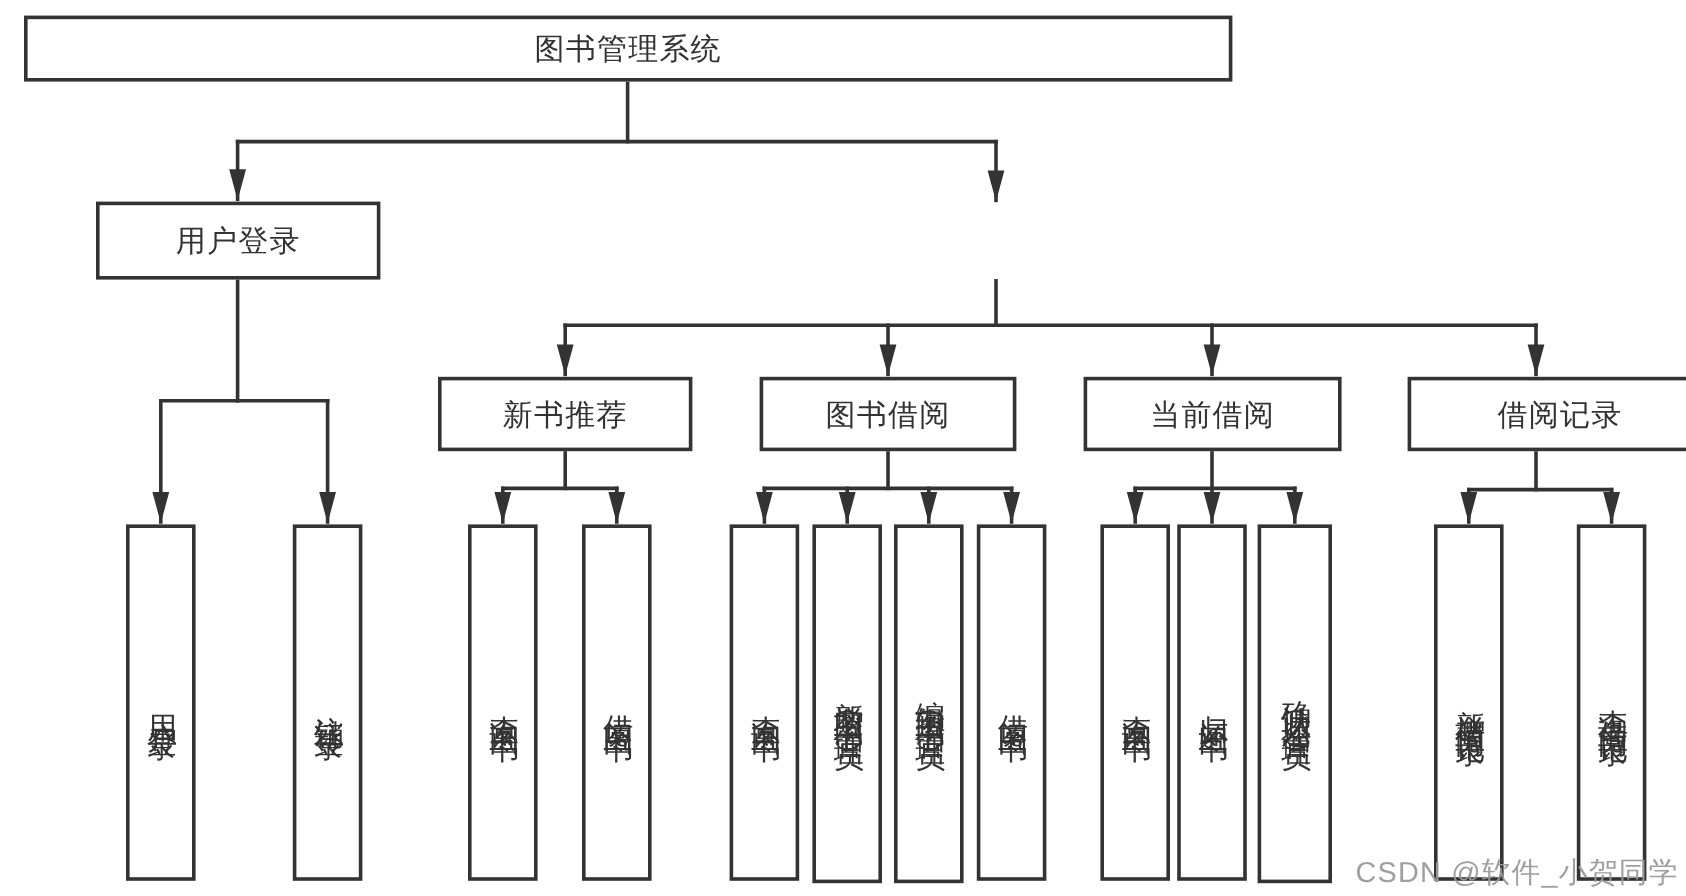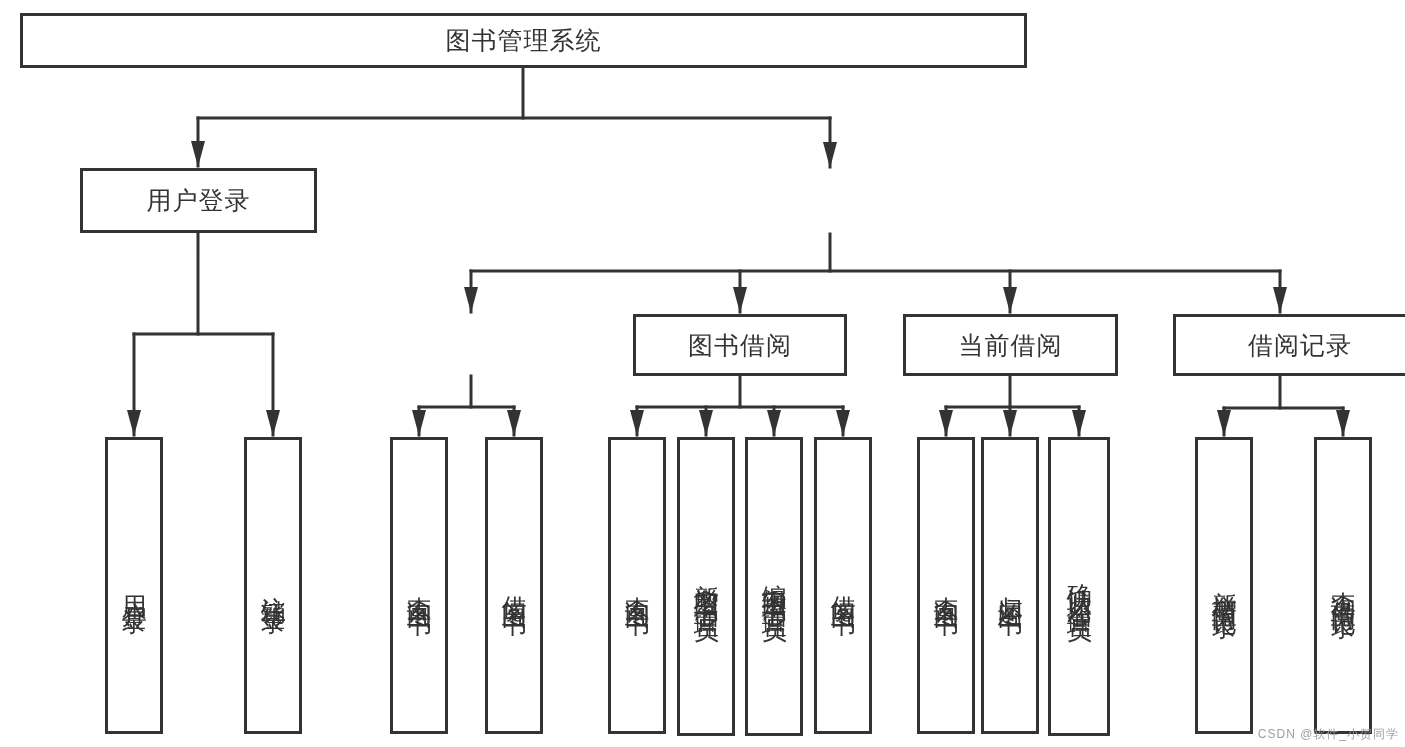--- a/index.html
+++ b/index.html
@@ -47,21 +47,21 @@
     text-orientation: mixed;
     letter-spacing: 5px;
     white-space: normal;
     line-height: 1.1;
     font-size: 25px;
   }
   .watermark {
     position: absolute;
     right: 6px;
     bottom: 4px;
-    font-size: 12px;
+    font-size: 24px;
     color: rgba(153, 153, 153, 0.95);
     letter-spacing: 1px;
     z-index: 10;
     white-space: nowrap;
   }
 </style>
 </head>
 <body>
 
 <div class="canvas">
@@ -111,20 +111,21 @@
     <line x1="1280" y1="376" x2="1280" y2="408"></line>
     <line x1="1224" y1="408" x2="1343" y2="408"></line>
     <line x1="1224" y1="408" x2="1224" y2="435" marker-end="url(#arrow)"></line>
     <line x1="1343" y1="408" x2="1343" y2="435" marker-end="url(#arrow)"></line>
   </svg>
 
   <div class="box" style="left:20px; top:13px; width:1007px; height:55px;">图书管理系统</div>
 
   <div class="box" style="left:80px; top:168px; width:237px; height:65px;">用户登录</div>
 
+  <div class="box" style="left:365px; top:314px; width:212px; height:62px;">新书推荐</div>
   <div class="box" style="left:633px; top:314px; width:214px; height:62px;text-align:center;">图书借阅</div>
   <div class="box" style="left:903px; top:314px; width:215px; height:62px;">当前借阅</div>
   <div class="box" style="left:1173px; top:314px; width:254px; height:62px;">借阅记录</div>
 
   <div class="box vert" style="left:105px; top:437px; width:58px; height:297px;">用户登录</div>
   <div class="box vert" style="left:244px; top:437px; width:58px; height:297px;">注销登录</div>
 
   <div class="box vert" style="left:390px; top:437px; width:58px; height:297px;">查询图书</div>
   <div class="box vert" style="left:485px; top:437px; width:58px; height:297px;">借阅图书</div>
 

